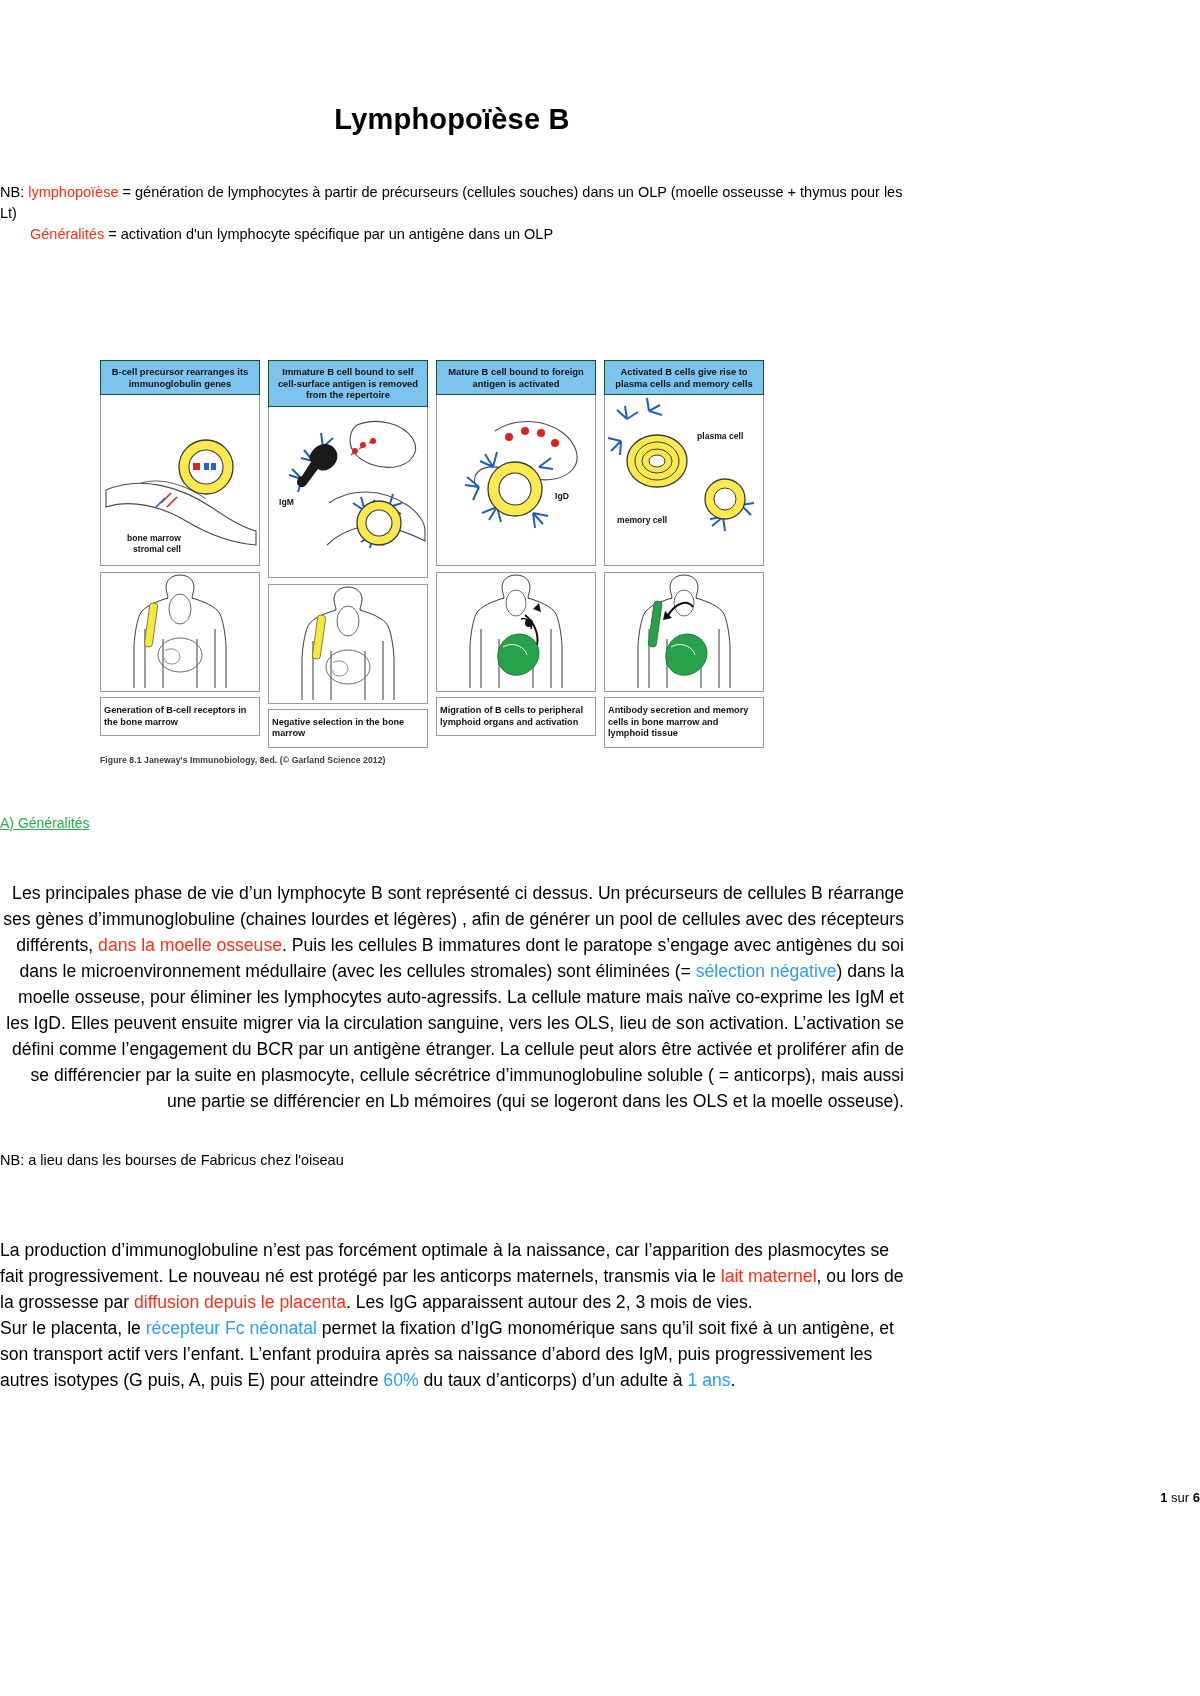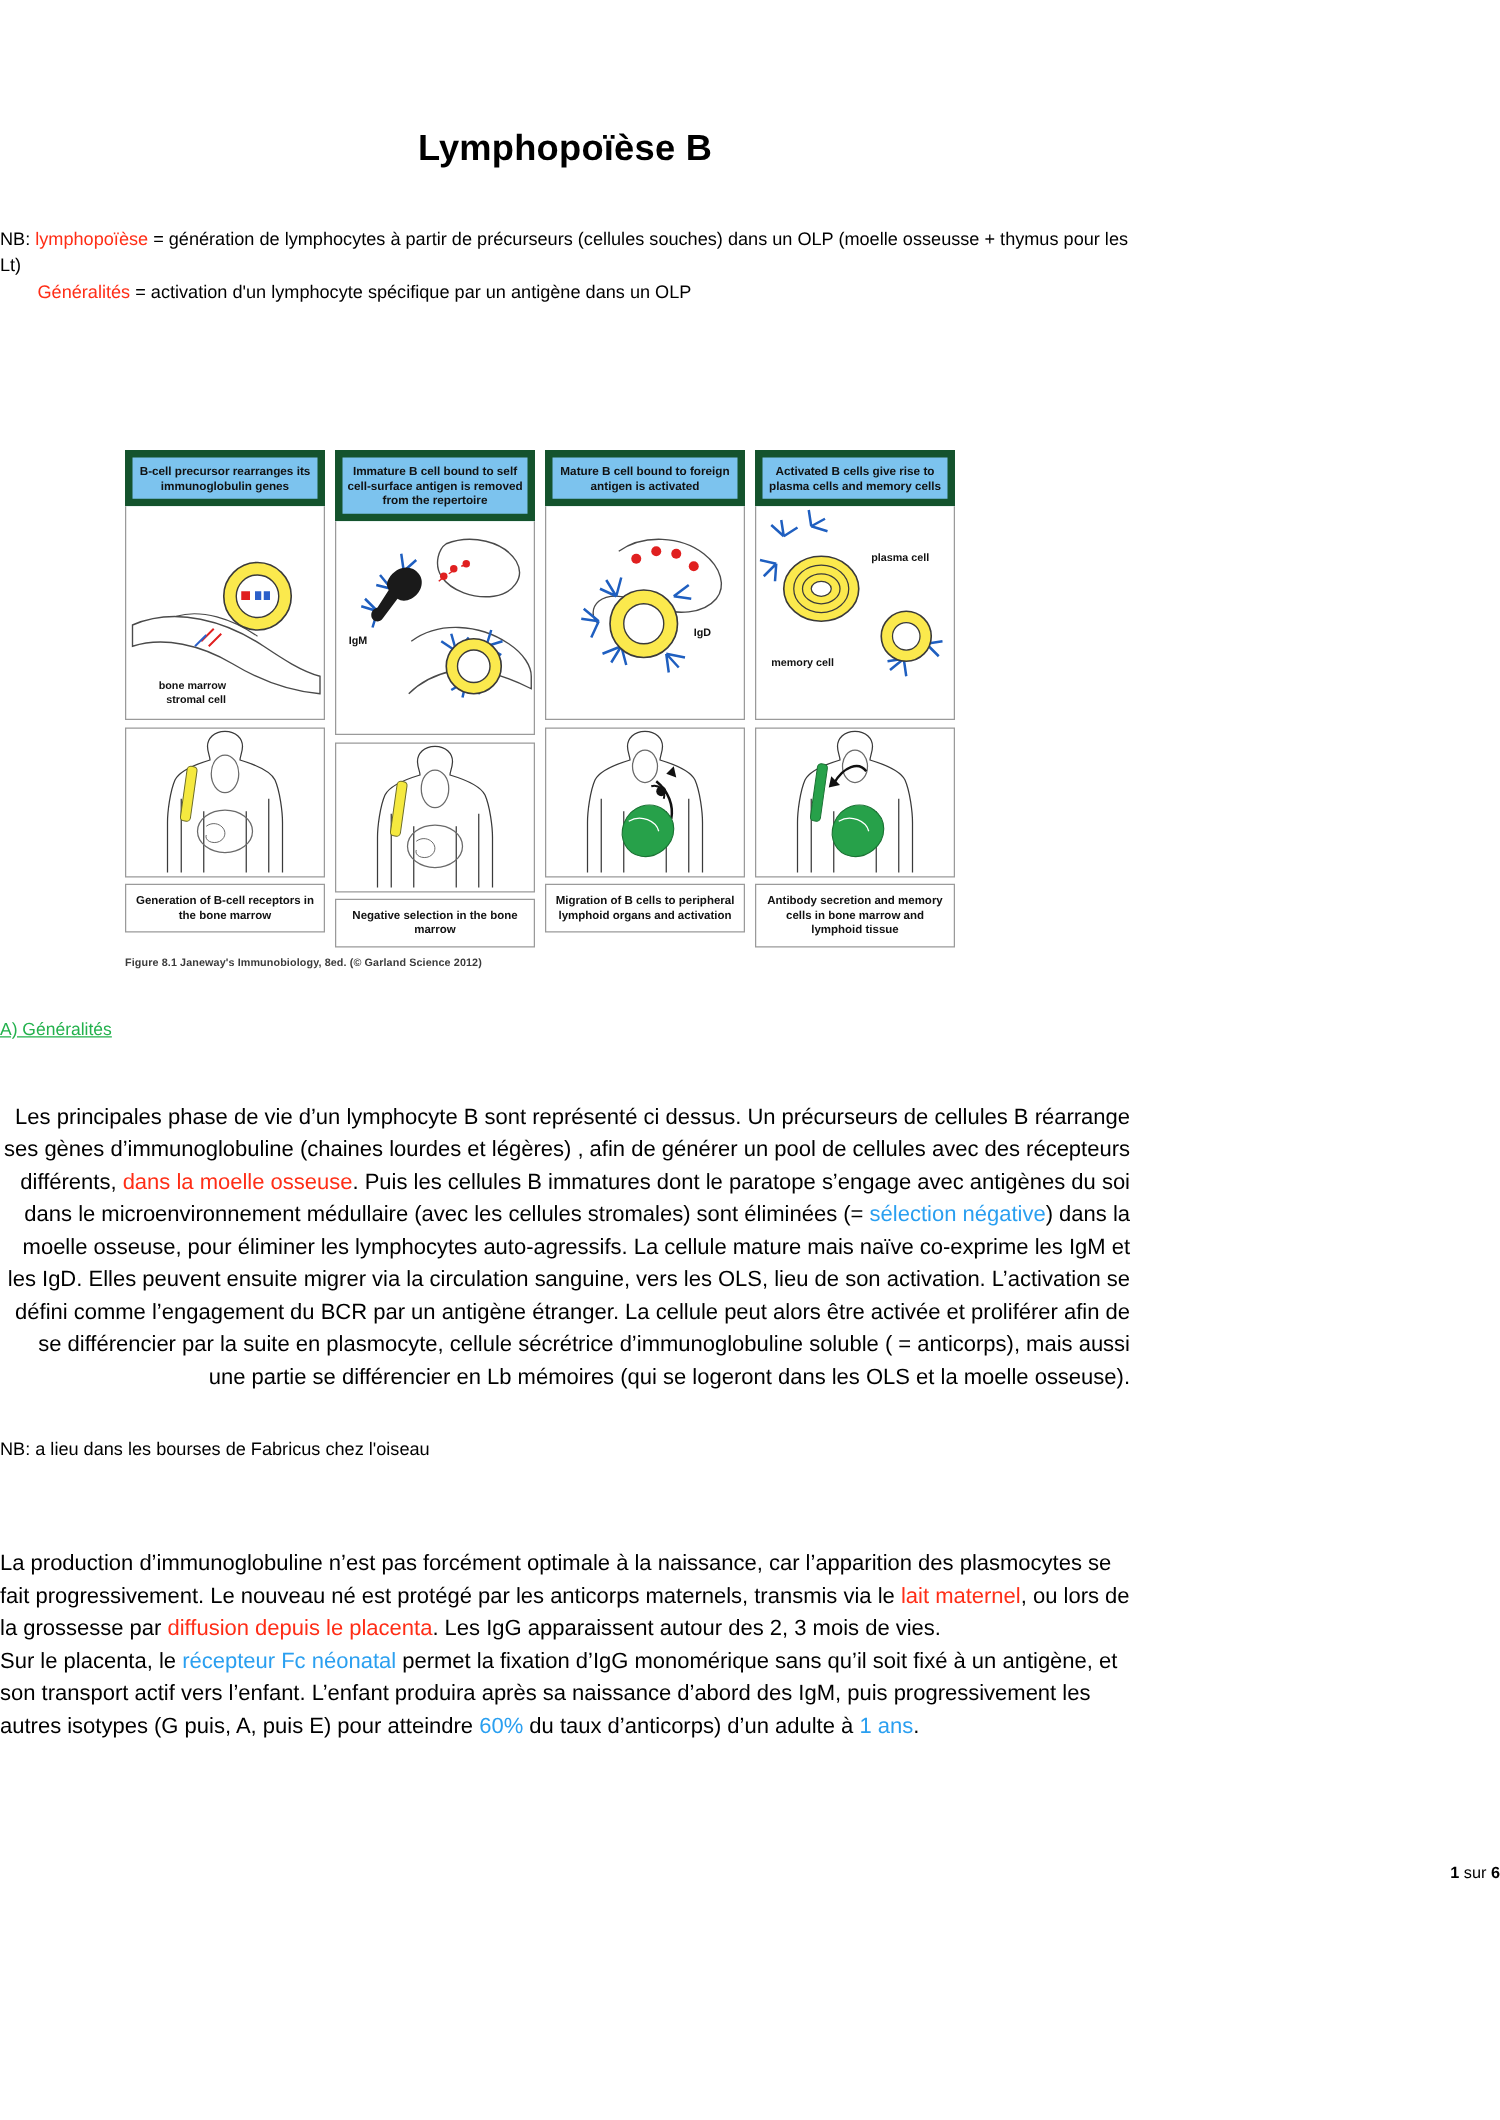--- a/index.html
+++ b/index.html
@@ -29,32 +29,32 @@
     font-size:26px; font-weight:normal; margin:0;
     border-bottom:2.5px solid #000; padding-bottom:10px;
   }
   h2.section .num { display:inline-block; width:38px; }
 
   
   .figure { position:absolute; left:100px; top:360px; width:670px; }
   .fig-panels { display:flex; gap:8px; }
   .panel { width:160px; }
   .phead {
-    background:#7cc3ee; border:6px solid #14532d;
+    background:#7cc3ee; border:1px solid #14532d;
     font-size:9.4px; font-weight:bold; line-height:11.5px;
     text-align:center; padding:5px 3px; min-height:34px;
     display:flex; align-items:center; justify-content:center; box-sizing:border-box;
     color:#111;
   }
   .pbody { border:1px solid #9a9a9a; border-top:none; height:170px; position:relative; background:#fff; overflow:hidden; }
   .pbody svg { display:block; }
   .pbody2 { border:1px solid #9a9a9a; height:118px; margin-top:6px; position:relative; background:#fff; overflow:hidden; }
   .pcap {
     border:1px solid #9a9a9a; margin-top:5px;
-    font-size:9.2px; font-weight:bold; line-height:11.5px; text-align:center;
+    font-size:9.2px; font-weight:bold; line-height:11.5px; text-align:left;
     padding:7px 3px; min-height:36px;
     display:flex; align-items:center; justify-content:center; box-sizing:border-box; color:#111;
   }
   .fig-credit { font-size:8.6px; font-weight:bold; color:#3b3b3b; margin-top:7px; letter-spacing:0.1px; }
   .lbl { font-size:8.6px; font-weight:bold; fill:#111; font-family:"Liberation Sans", sans-serif; }
 
   
   h3.sub {
     position:absolute; left:0; top:815px; width:904px; margin:0;
     font-size:14px; font-weight:normal; color:#22b14c;

